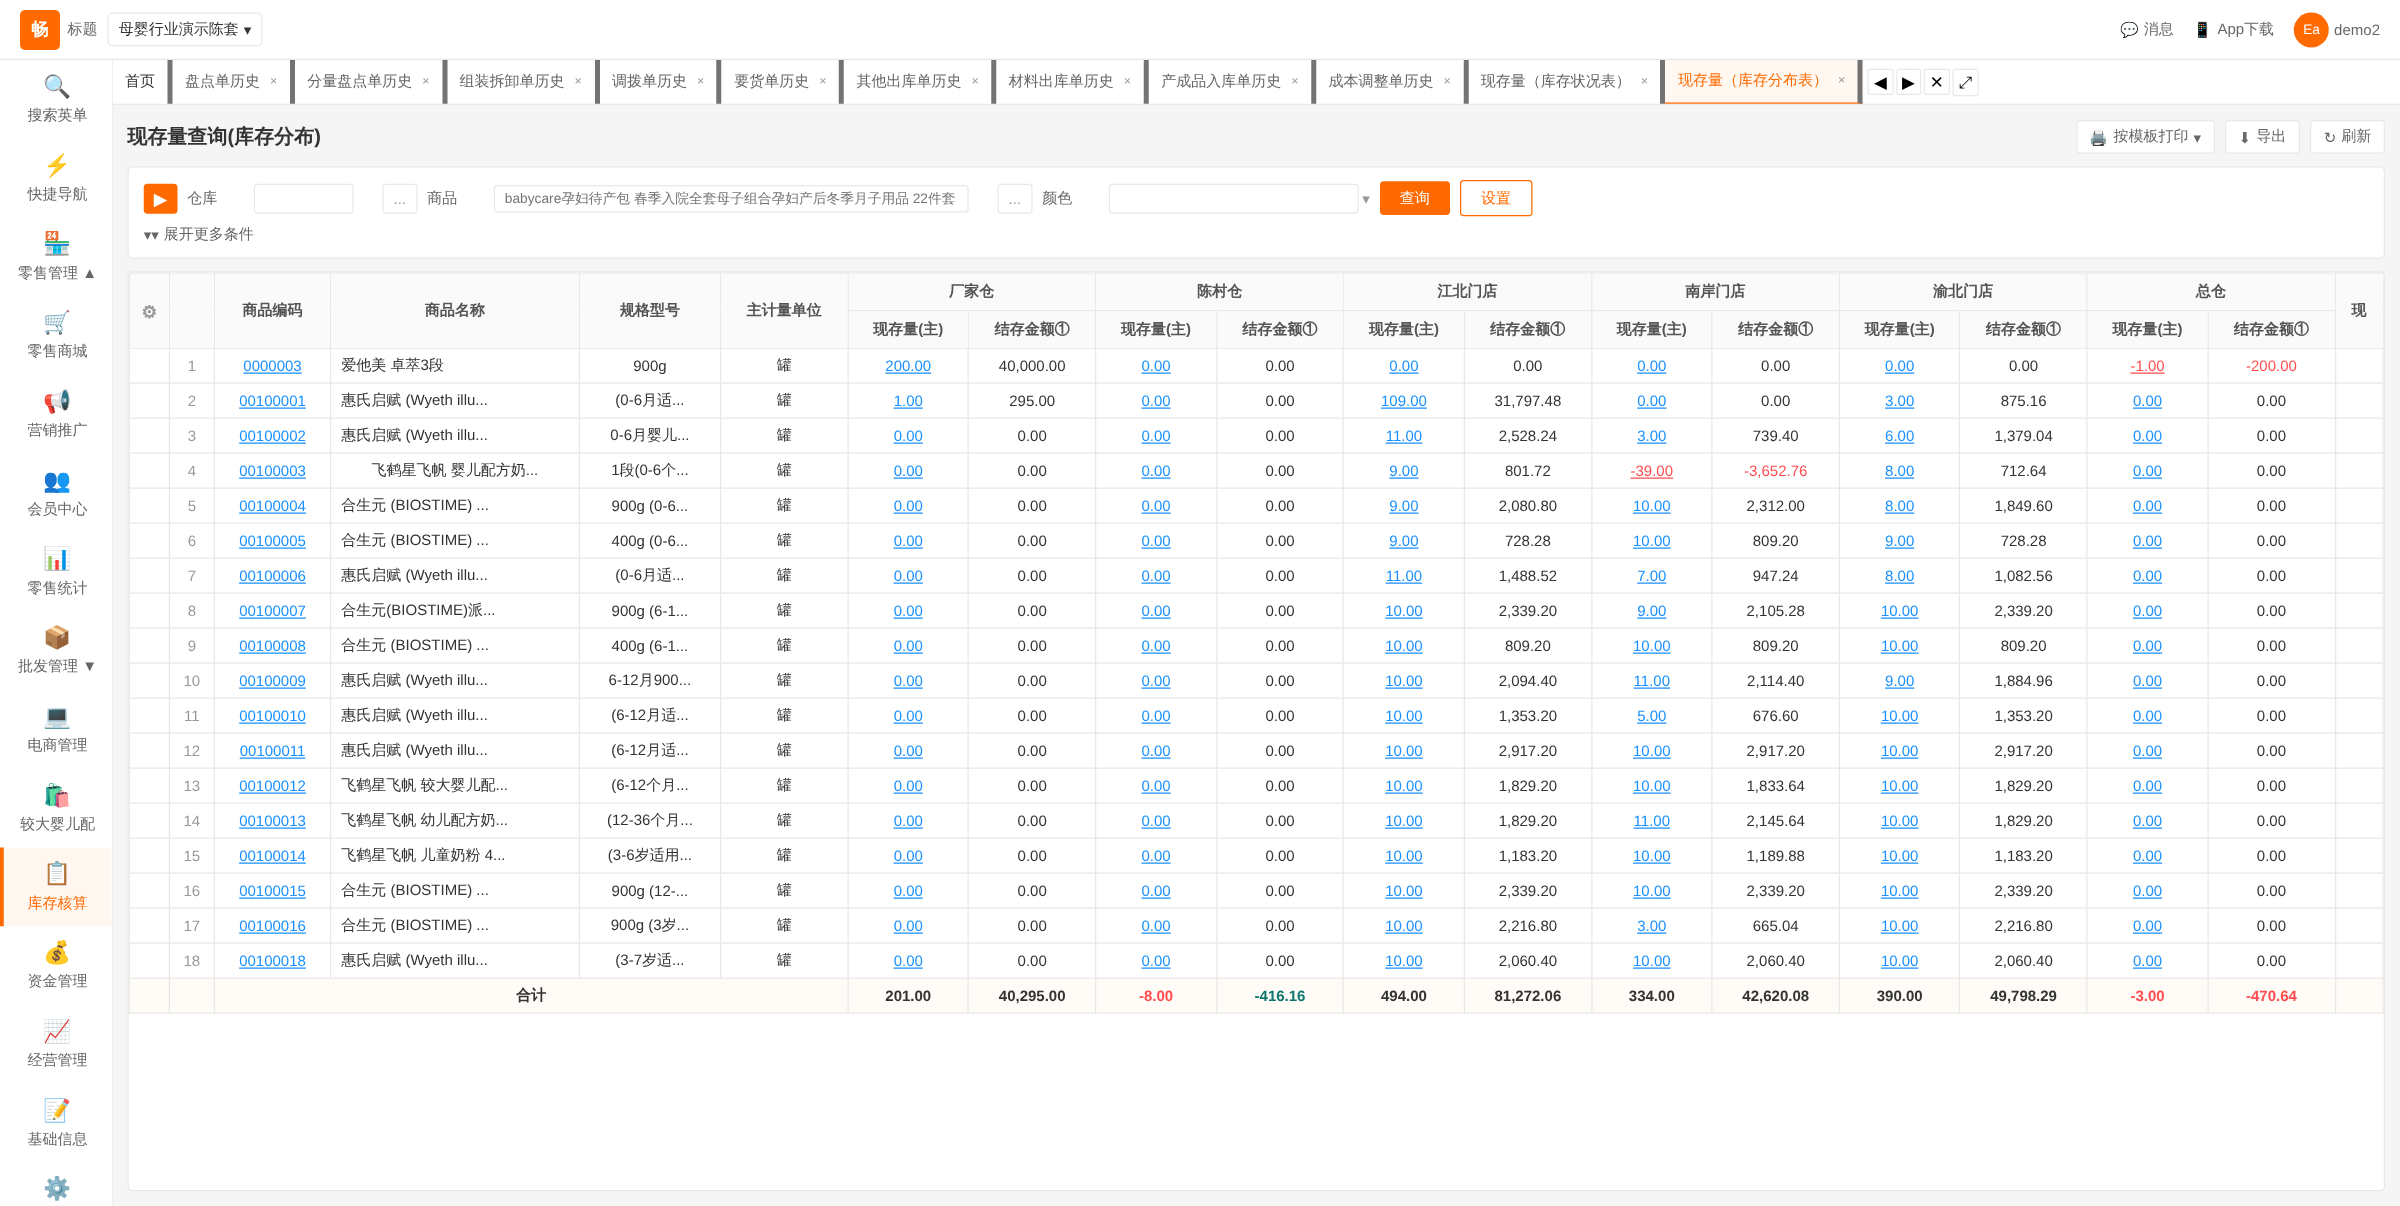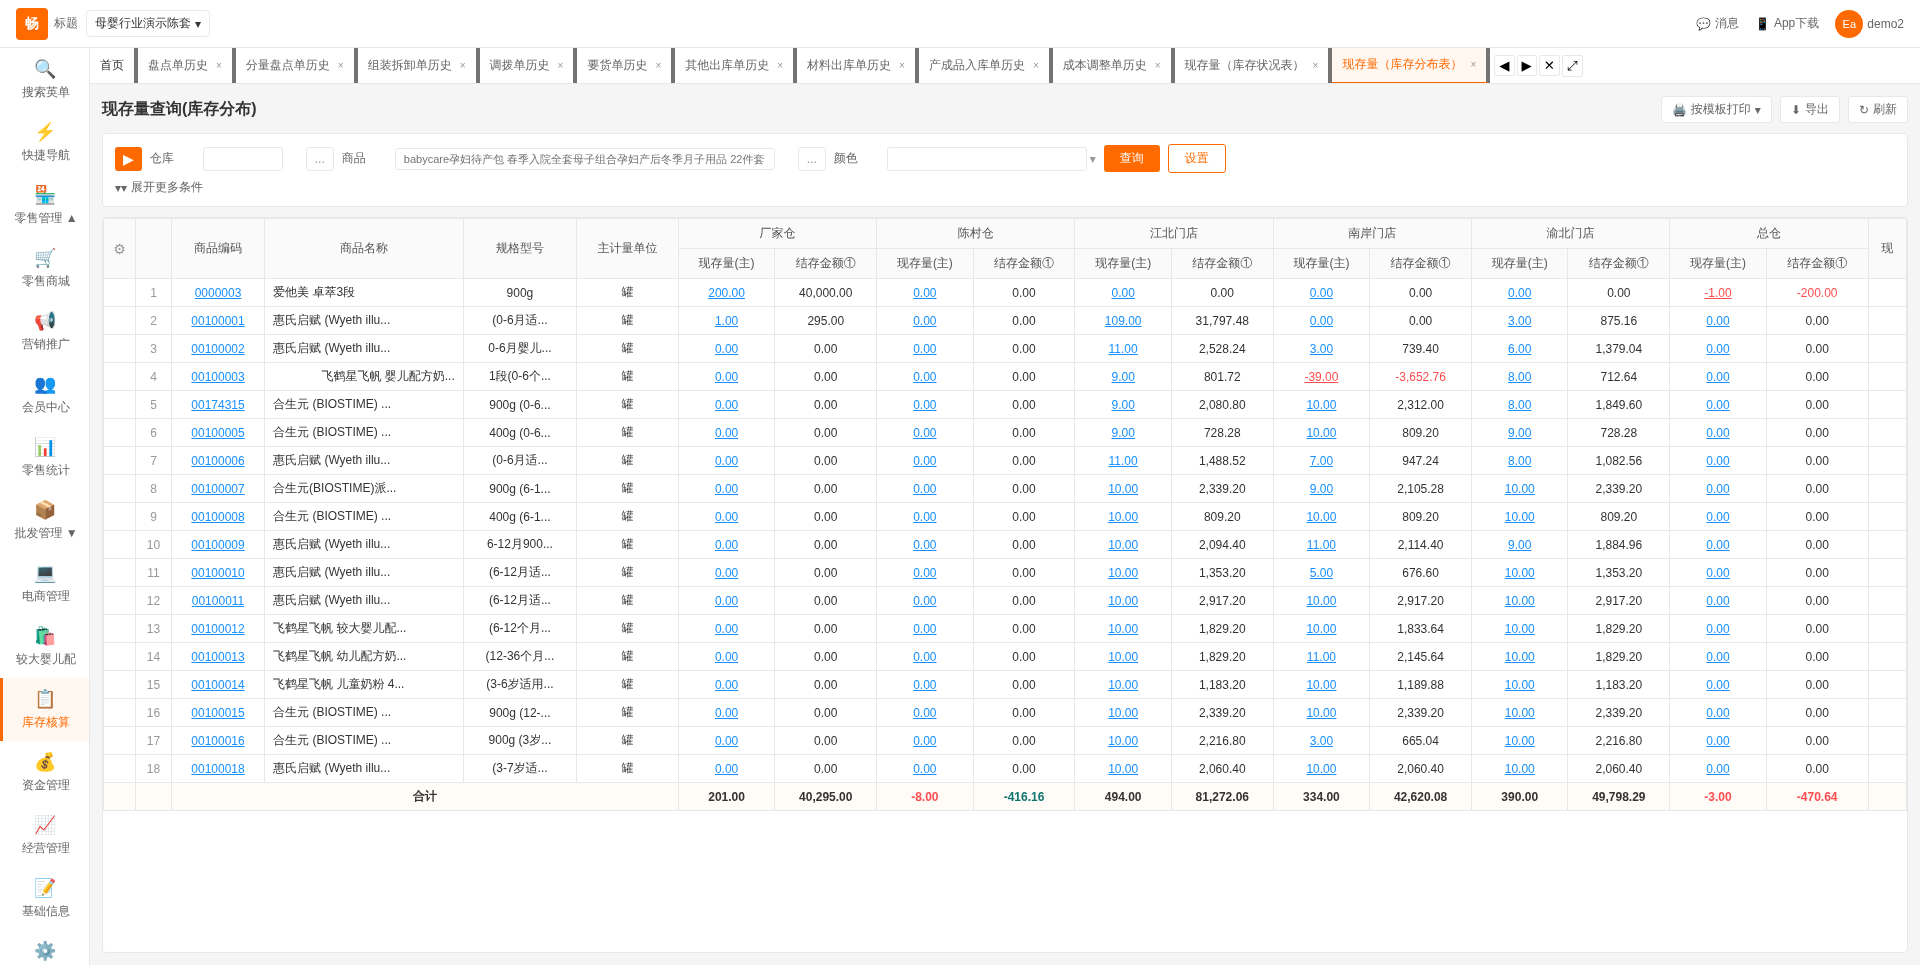--- a/index.html
+++ b/index.html
@@ -167,21 +167,21 @@
     }
     thead tr th {
       background: #fafafa;
       border: 1px solid #e8e8e8;
       padding: 6px 8px;
       text-align: center;
       white-space: nowrap;
       position: sticky;
       top: 0;
       z-index: 10;
-      font-weight: 400;
+      font-weight: 700;
       color: #555;
       margin-top: 45px;
     }
     thead tr.header-group th {
       background: #fafafa;
     }
     tbody tr td {
       border: 1px solid #e8e8e8;
       padding: 5px 8px;
       text-align: center;
@@ -465,41 +465,41 @@
     <td><span class="cell-link">6.00</span></td>
     <td>1,379.04</td>
     <td class=""><span class="cell-link ">0.00</span></td>
     <td class="">0.00</td>
     <td></td>
   </tr>
           <tr>
     <td></td>
     <td style="color:#999;">4</td>
     <td><span class="cell-link">00100003</span></td>
-    <td style="text-align:right;">飞鹤星飞帆 婴儿配方奶...</td>
+    <td style="text-align:center;">飞鹤星飞帆 婴儿配方奶...</td>
     <td>1段(0-6个...</td>
     <td>罐</td>
     <td><span class="cell-link">0.00</span></td>
     <td>0.00</td>
     <td><span class="cell-link">0.00</span></td>
     <td>0.00</td>
     <td><span class="cell-link">9.00</span></td>
     <td>801.72</td>
     <td><span class="cell-link cell-negative">-39.00</span></td>
     <td class="cell-negative">-3,652.76</td>
     <td><span class="cell-link">8.00</span></td>
     <td>712.64</td>
     <td class=""><span class="cell-link ">0.00</span></td>
     <td class="">0.00</td>
     <td></td>
   </tr>
           <tr>
     <td></td>
     <td style="color:#999;">5</td>
-    <td><span class="cell-link">00174315</span></td>
+    <td><span class="cell-link">00100004</span></td>
     <td style="text-align:left;">合生元 (BIOSTIME) ...</td>
     <td>900g (0-6...</td>
     <td>罐</td>
     <td><span class="cell-link">0.00</span></td>
     <td>0.00</td>
     <td><span class="cell-link">0.00</span></td>
     <td>0.00</td>
     <td><span class="cell-link">9.00</span></td>
     <td>2,080.80</td>
     <td><span class="cell-link ">10.00</span></td>

